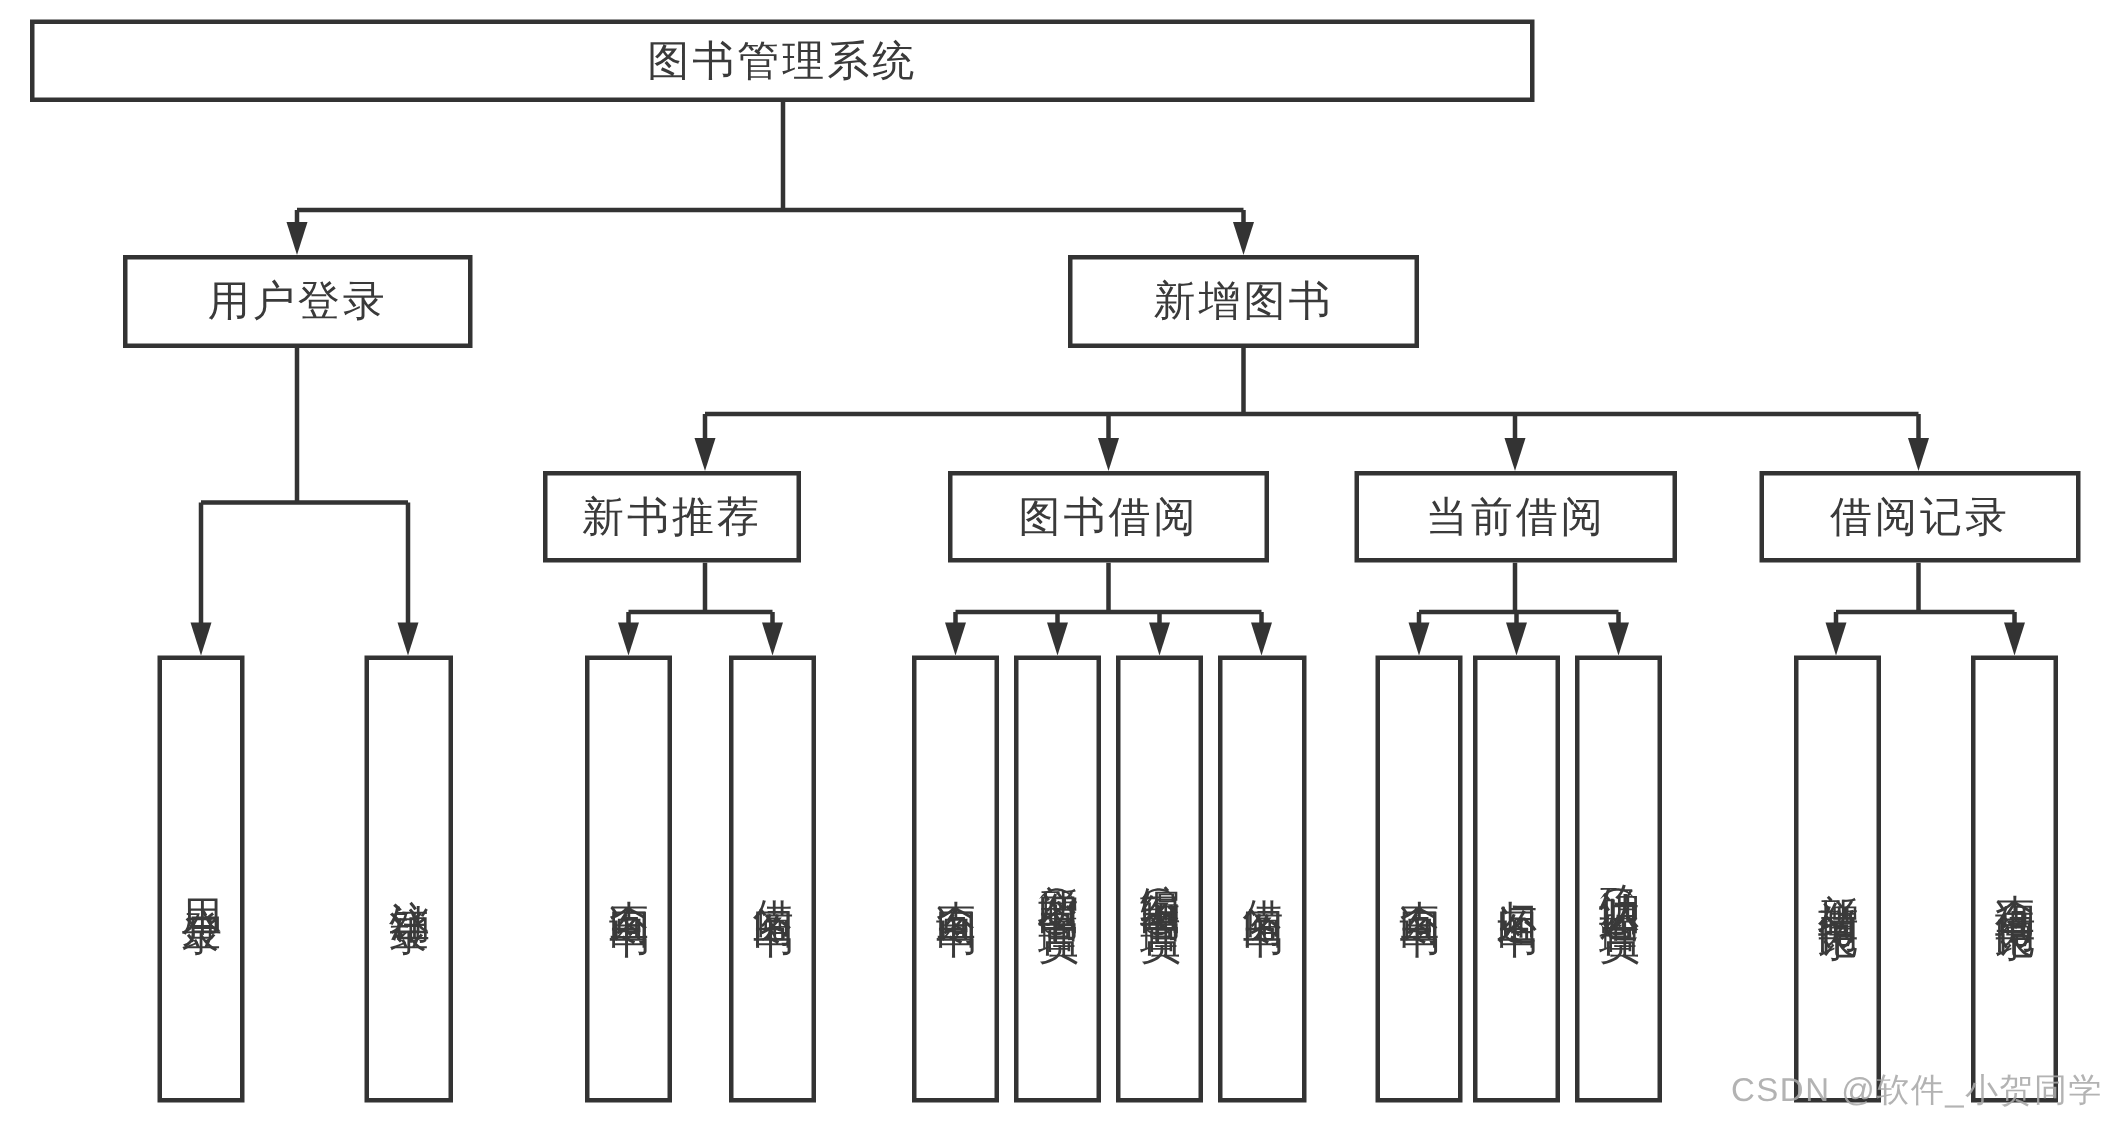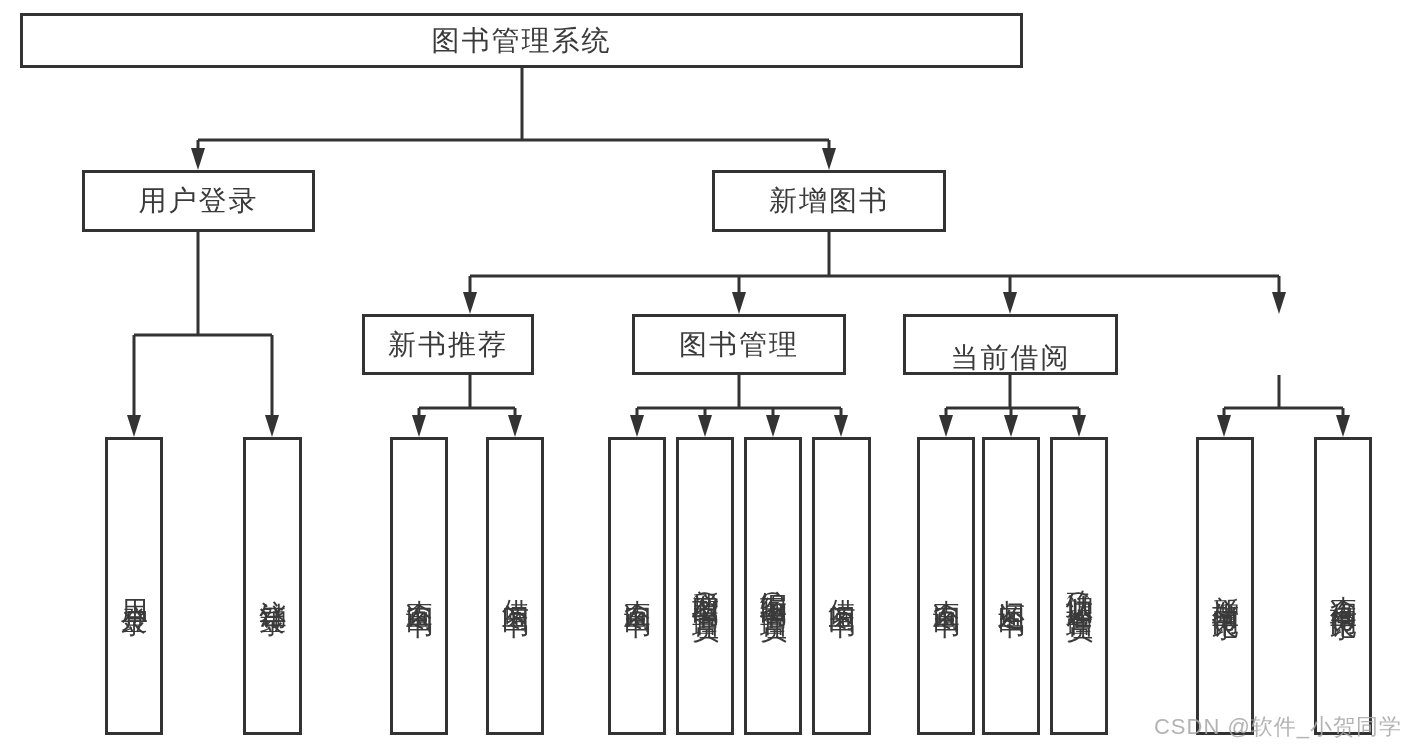--- a/index.html
+++ b/index.html
@@ -115,24 +115,27 @@
     <span class="lbl">用户登录</span>
   </div>
   <div class="node" style="left:712px; top:170px; width:234px; height:62px;">
     <span class="lbl">新增图书</span>
   </div>
 
   <div class="node" style="left:362px; top:314px; width:172px; height:61px;">
     <span class="lbl">新书推荐</span>
   </div>
   <div class="node" style="left:632px; top:314px; width:214px; height:61px;">
-    <span class="lbl">图书管理</span>
+    <span class="lbl">图书借阅</span>
   </div>
-  <div class="node" style="left:903px; top:314px; width:215px; height:61px;align-items:flex-end;">
+  <div class="node" style="left:903px; top:314px; width:215px; height:61px;">
     <span class="lbl">当前借阅</span>
+  </div>
+  <div class="node" style="left:1173px; top:314px; width:214px; height:61px;">
+    <span class="lbl">借阅记录</span>
   </div>
 
   <div class="node leaf" style="left:105px; top:437px; width:58px; height:298px;">
     <span class="lbl">用户登录</span>
   </div>
   <div class="node leaf" style="left:243px; top:437px; width:59px; height:298px;">
     <span class="lbl">注销登录</span>
   </div>
 
   <div class="node leaf" style="left:390px; top:437px; width:58px; height:298px;">

